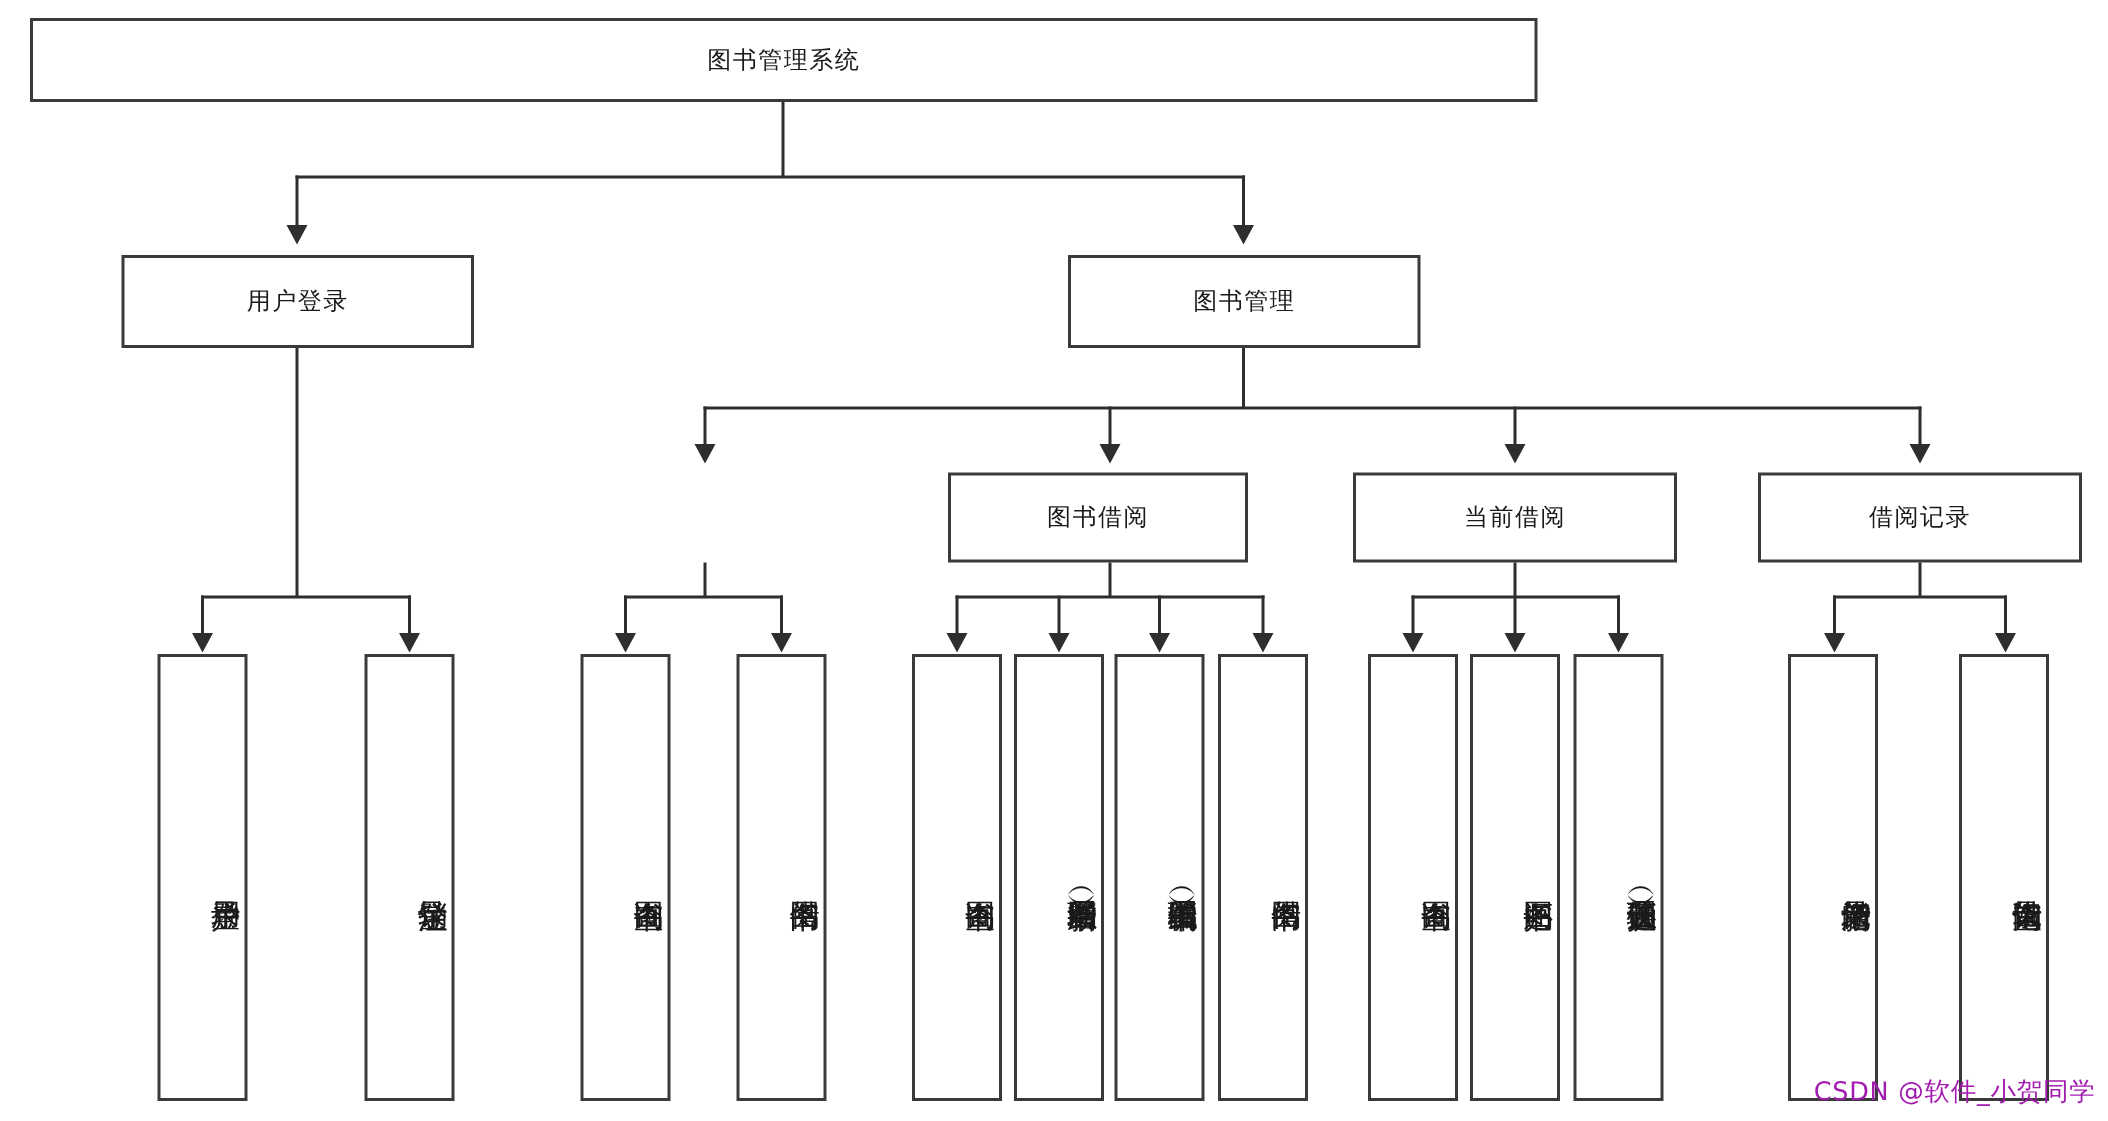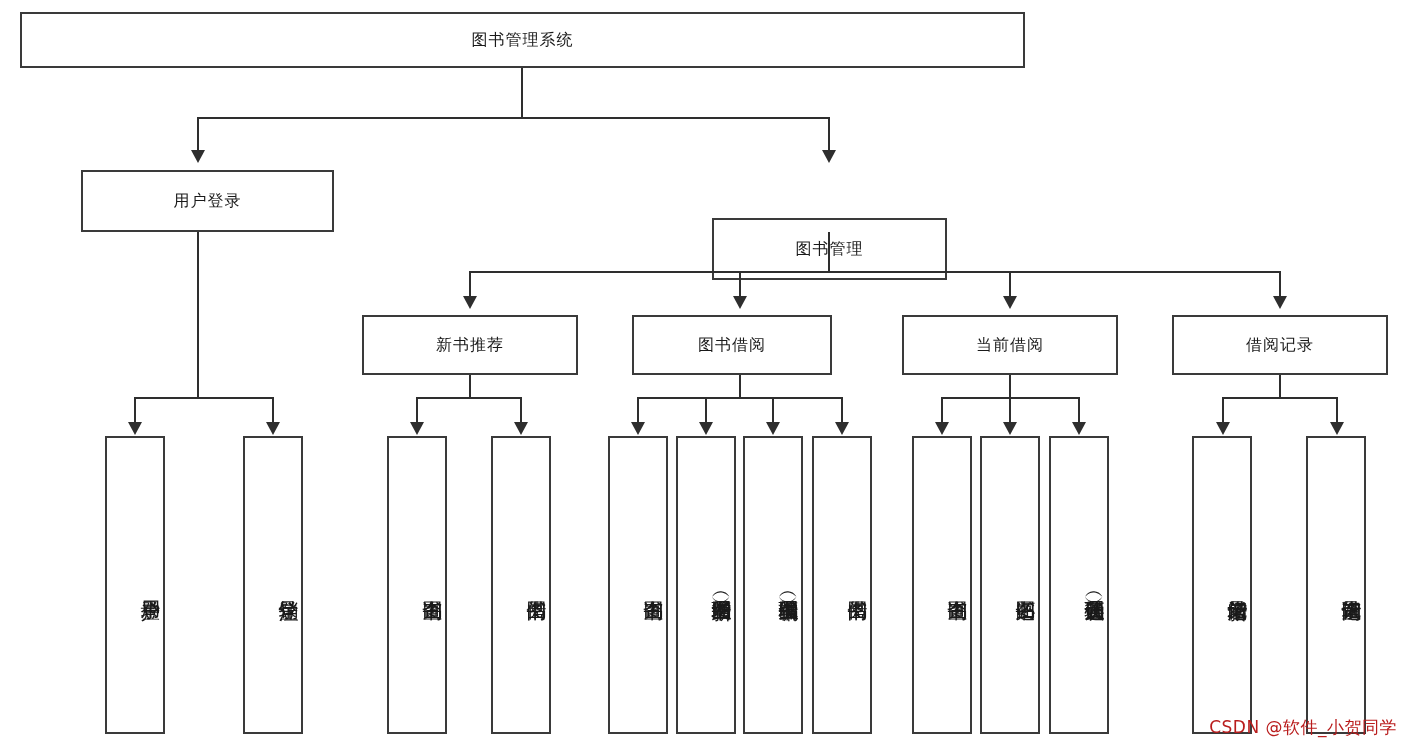--- a/index.html
+++ b/index.html
@@ -59,21 +59,21 @@
     height: 0;
     border-left: 7px solid transparent;
     border-right: 7px solid transparent;
     border-top: 13px solid #2e2e2e;
   }
   #watermark {
     position: absolute;
     right: 8px;
     bottom: 8px;
     font-size: 17px;
-    color: #b91c1c;
+    color: #a21caf;
     letter-spacing: 0.5px;
     white-space: nowrap;
   }
 </style>
 </head>
 <body>
 
 <div id="canvas">
 
   <div class="node horiz" style="left:20px; top:12px; width:1005px; height:56px;">
@@ -82,24 +82,24 @@
 
   <div class="conn v" style="left:521px; top:68px; width:2px; height:50px;"></div>
 
   <div class="conn h" style="left:197px; top:117px; width:633px; height:2px;"></div>
 
   <div class="conn v" style="left:197px; top:117px; width:2px; height:35px;"></div>
   <div class="arrow" style="left:191px; top:150px;"></div>
   <div class="conn v" style="left:828px; top:117px; width:2px; height:35px;"></div>
   <div class="arrow" style="left:822px; top:150px;"></div>
 
-  <div class="node horiz" style="left:81px; top:170px; width:253px; height:62px;">
+  <div class="node horiz" style="left:81px; top:170px; width:235px; height:62px;">
     <span>用户登录</span>
   </div>
-  <div class="node horiz" style="left:712px; top:170px; width:235px; height:62px;margin-top:48px;">
+  <div class="node horiz" style="left:712px; top:170px; width:235px; height:62px;">
     <span>图书管理</span>
   </div>
 
   <div class="conn v" style="left:197px; top:232px; width:2px; height:166px;"></div>
   <div class="conn h" style="left:134px; top:397px; width:140px; height:2px;"></div>
   <div class="conn v" style="left:134px; top:397px; width:2px; height:26px;"></div>
   <div class="arrow" style="left:128px; top:422px;"></div>
   <div class="conn v" style="left:272px; top:397px; width:2px; height:26px;"></div>
   <div class="arrow" style="left:266px; top:422px;"></div>
 
@@ -107,23 +107,20 @@
   <div class="conn h" style="left:469px; top:271px; width:812px; height:2px;"></div>
   <div class="conn v" style="left:469px; top:271px; width:2px; height:26px;"></div>
   <div class="arrow" style="left:463px; top:296px;"></div>
   <div class="conn v" style="left:739px; top:271px; width:2px; height:26px;"></div>
   <div class="arrow" style="left:733px; top:296px;"></div>
   <div class="conn v" style="left:1009px; top:271px; width:2px; height:26px;"></div>
   <div class="arrow" style="left:1003px; top:296px;"></div>
   <div class="conn v" style="left:1279px; top:271px; width:2px; height:26px;"></div>
   <div class="arrow" style="left:1273px; top:296px;"></div>
 
-  <div class="node horiz" style="left:362px; top:315px; width:216px; height:60px;">
-    <span>新书推荐</span>
-  </div>
   <div class="node horiz" style="left:632px; top:315px; width:200px; height:60px;">
     <span>图书借阅</span>
   </div>
   <div class="node horiz" style="left:902px; top:315px; width:216px; height:60px;">
     <span>当前借阅</span>
   </div>
   <div class="node horiz" style="left:1172px; top:315px; width:216px; height:60px;">
     <span>借阅记录</span>
   </div>
 

